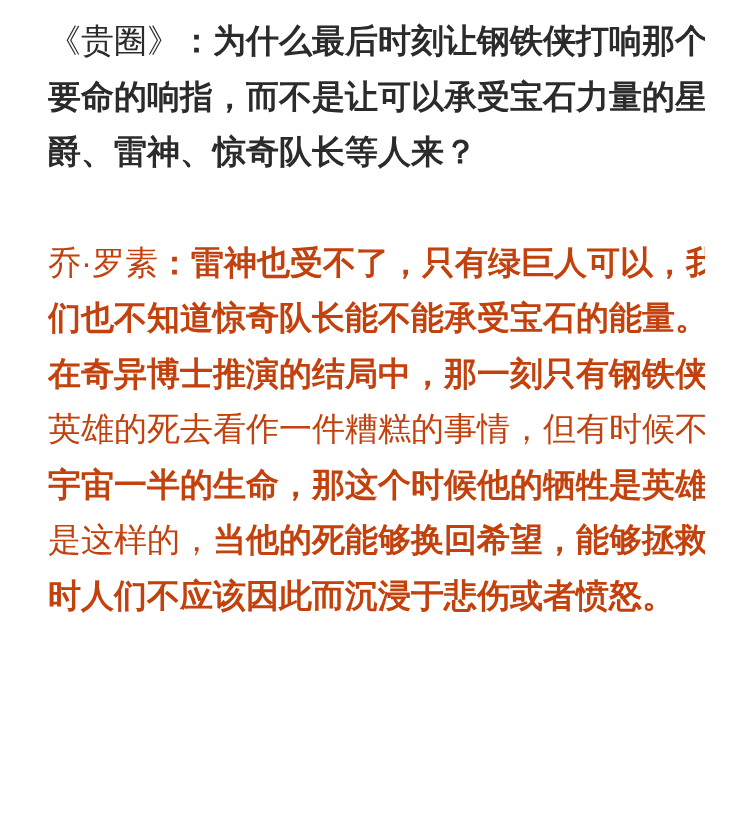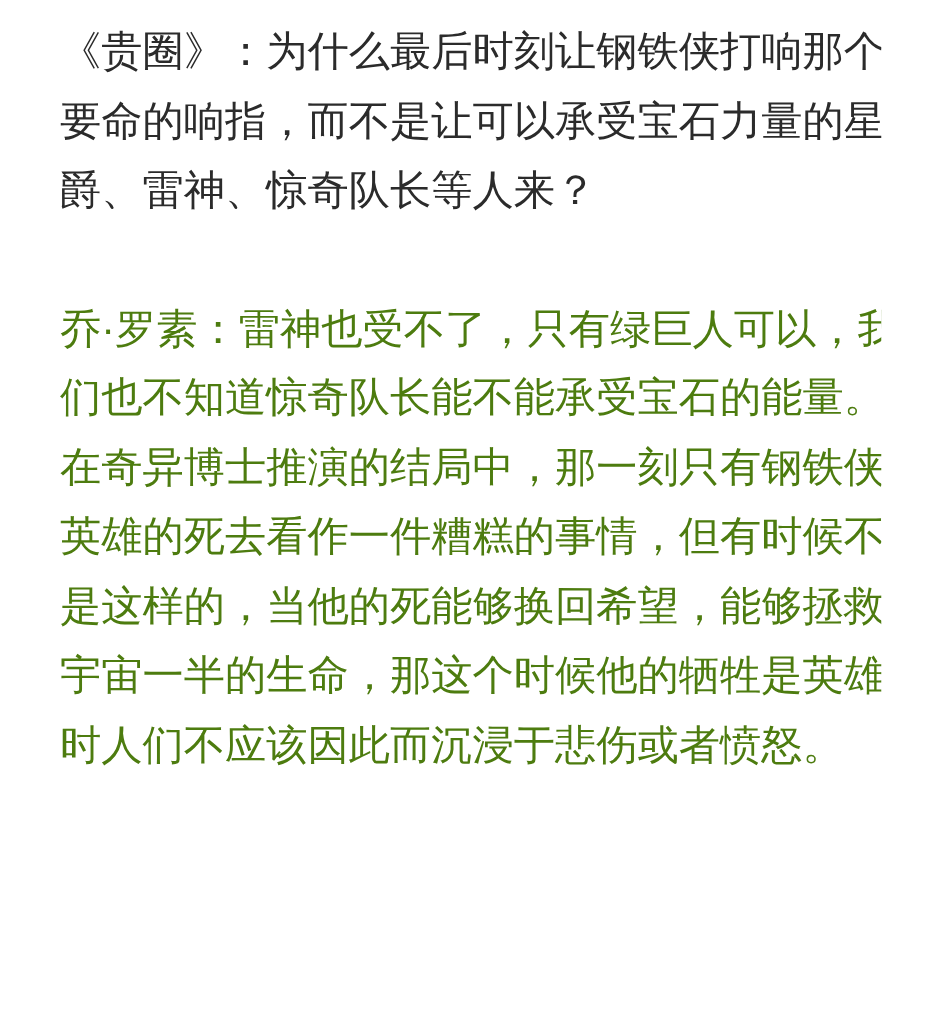--- a/index.html
+++ b/index.html
@@ -31,39 +31,39 @@
     text-align: justify;
     
     text-align-last: justify;
     white-space: nowrap;
     overflow: hidden;
   }
   .line.last {
     text-align-last: left;
   }
   .seg {
-    font-weight: 400;
+    font-weight: 700;
   }
   .seg.bold {
     font-weight: 400;
   }
 </style>
 </head>
 <body style="background: rgb(255, 255, 255);">
 
 <div class="page">
   <main class="article">
       <div class="para" style="color: rgb(43, 43, 43);">
         <div class="line"><span class="seg bold">《贵圈》</span><span class="seg">：为什么最后时刻让钢铁侠打响那个</span></div>
         <div class="line"><span class="seg">要命的响指，而不是让可以承受宝石力量的星</span></div>
         <div class="line last"><span class="seg">爵、雷神、惊奇队长等人来？</span></div>
       </div>
-      <div class="para" style="color: #4d7c0f;">
+      <div class="para" style="color: #c2410c;">
         <div class="line"><span class="seg bold">乔·罗素</span><span class="seg">：雷神也受不了，只有绿巨人可以，我</span></div>
         <div class="line"><span class="seg">们也不知道惊奇队长能不能承受宝石的能量。</span></div>
         <div class="line"><span class="seg">在奇异博士推演的结局中，那一刻只有钢铁侠</span></div>
         <div class="line"><span class="seg bold">英雄的死去看作一件糟糕的事情，但有时候不</span></div>
+        <div class="line"><span class="seg">宇宙一半的生命，那这个时候他的牺牲是英雄</span></div>
         <div class="line"><span class="seg bold">是这样的，</span><span class="seg">当他的死能够换回希望，能够拯救</span></div>
-        <div class="line"><span class="seg">宇宙一半的生命，那这个时候他的牺牲是英雄</span></div>
         <div class="line last"><span class="seg">时人们不应该因此而沉浸于悲伤或者愤怒。</span></div>
       </div>
     </main>
 </div>
 
 </body></html>

